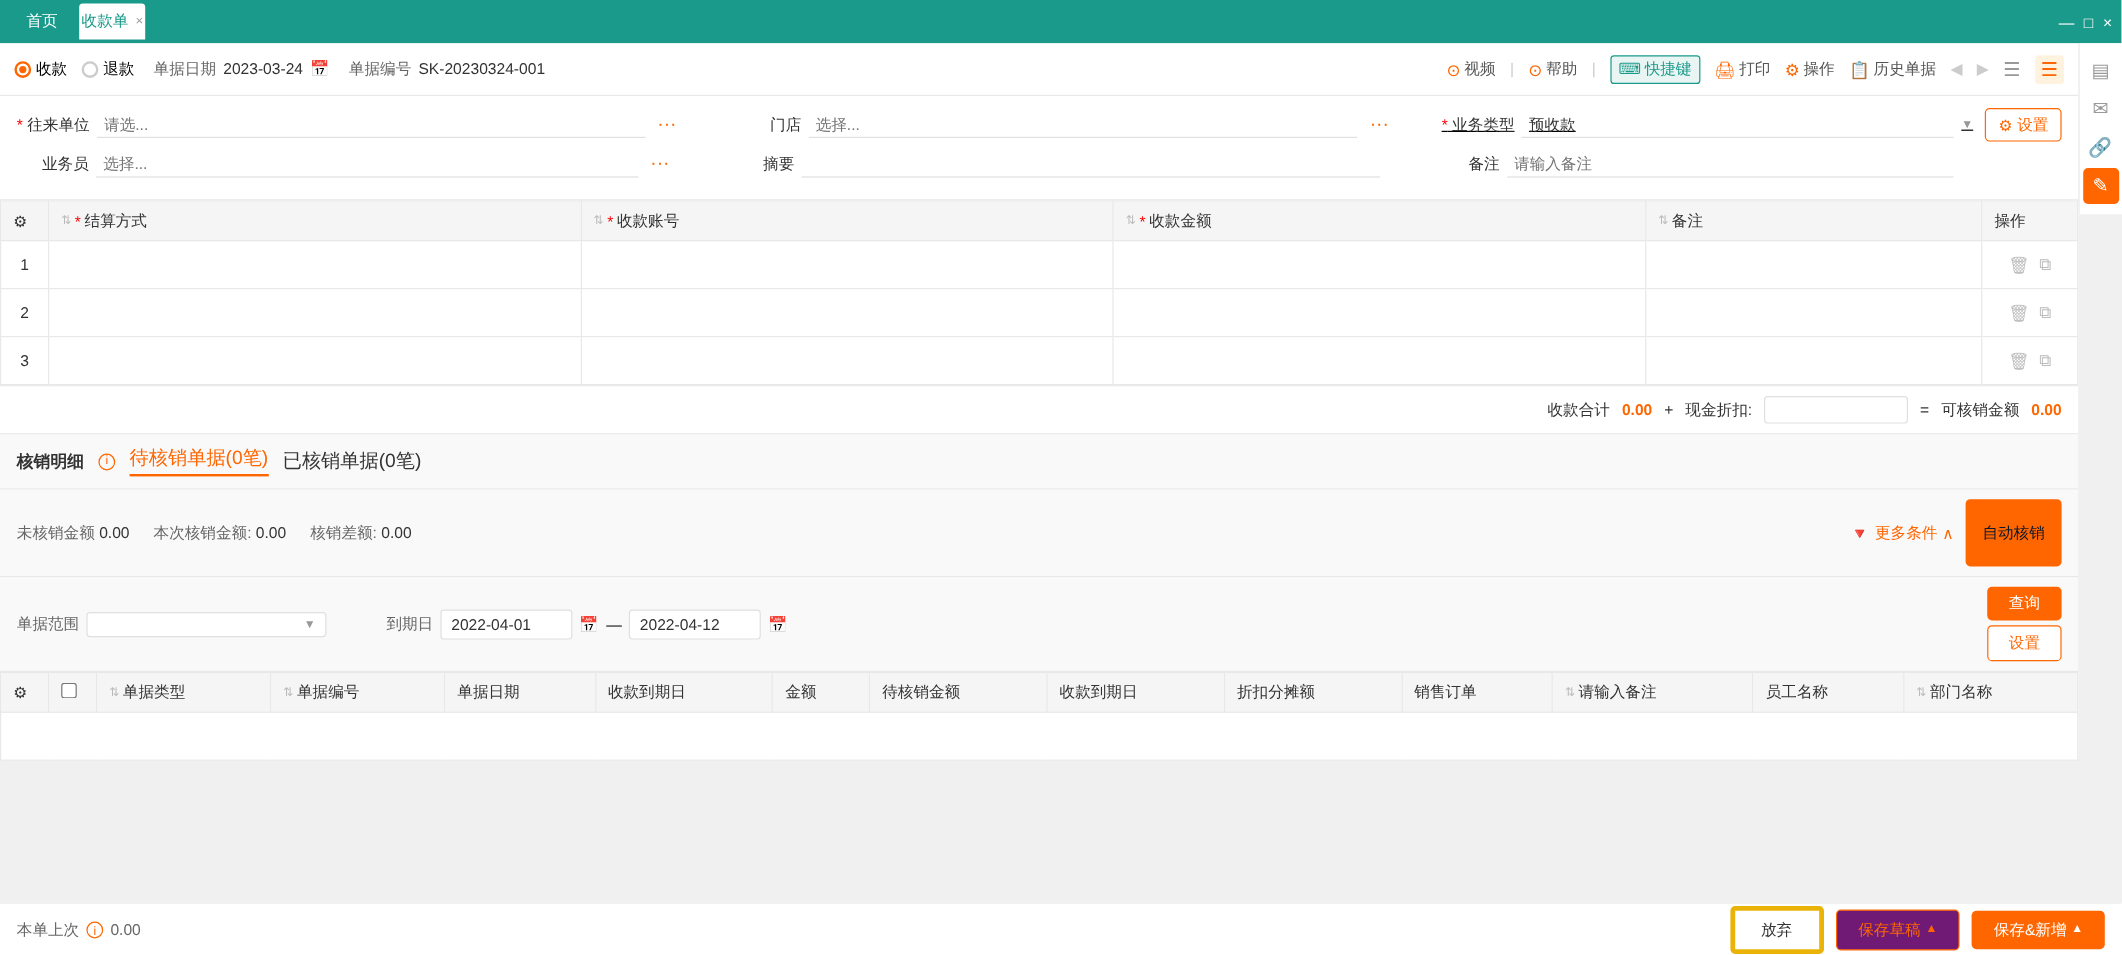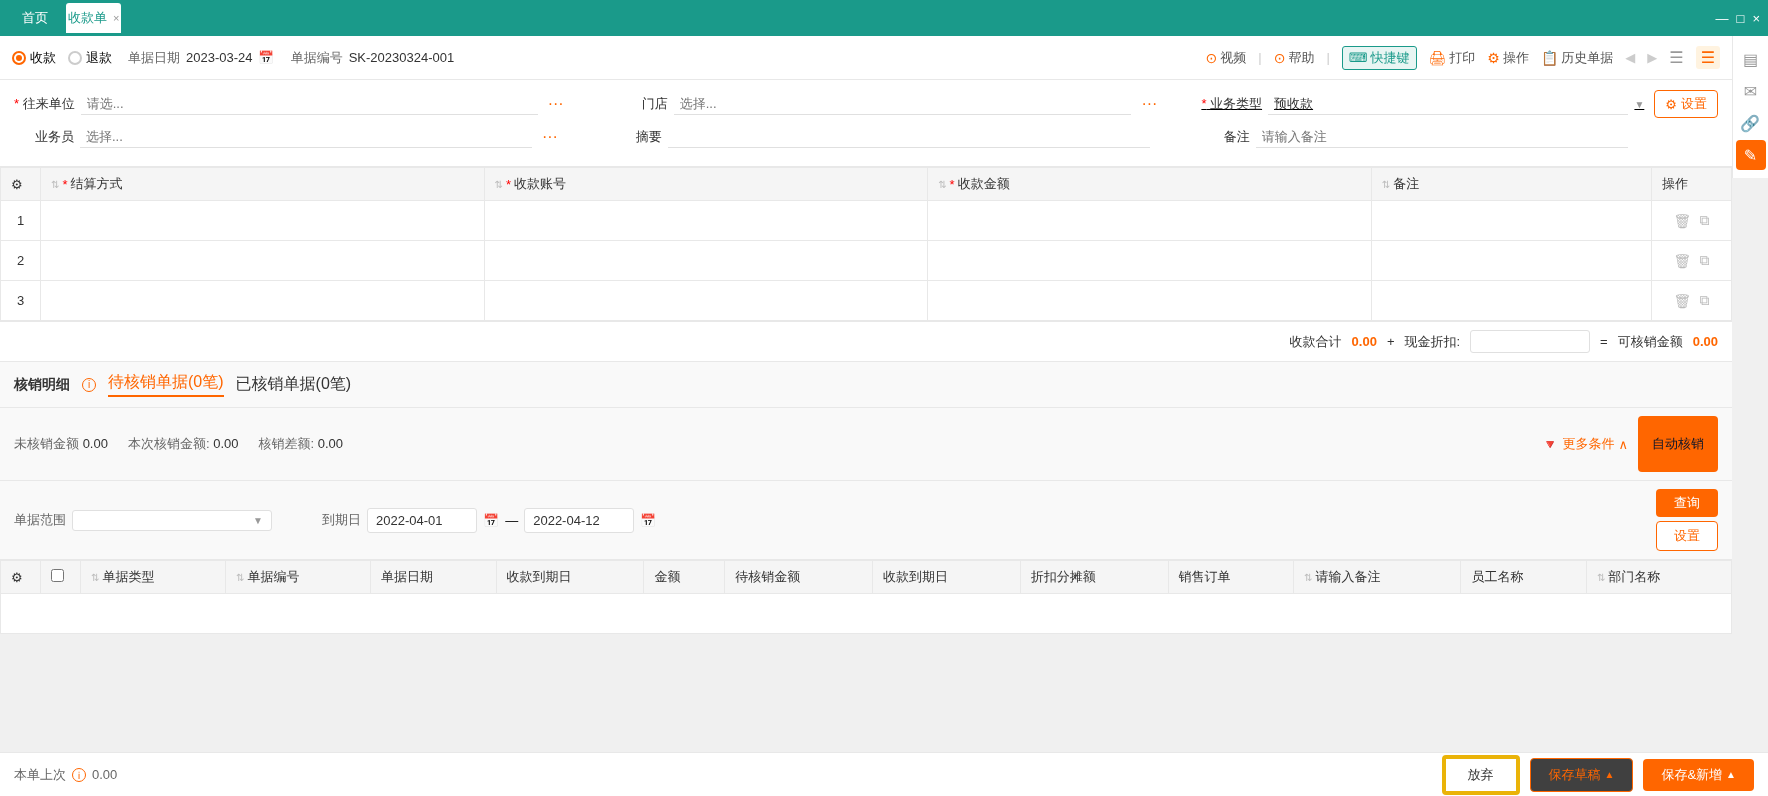--- a/index.html
+++ b/index.html
@@ -258,21 +258,21 @@
     .btn-abandon {
       background: #fff;
       color: #333;
       border: 4px solid #eab308;
       border-radius: 4px;
       padding: 7px 22px;
       cursor: pointer;
       font-size: 13px;
     }
     .btn-draft {
-      background: #404040;
+      background: #701a75;
       color: #f60;
       border: 1px solid #f60;
       border-radius: 4px;
       padding: 7px 18px;
       cursor: pointer;
       font-size: 13px;
       display: flex; align-items: center; gap: 4px;
     }
     .btn-save-new {
       background: #f60;

